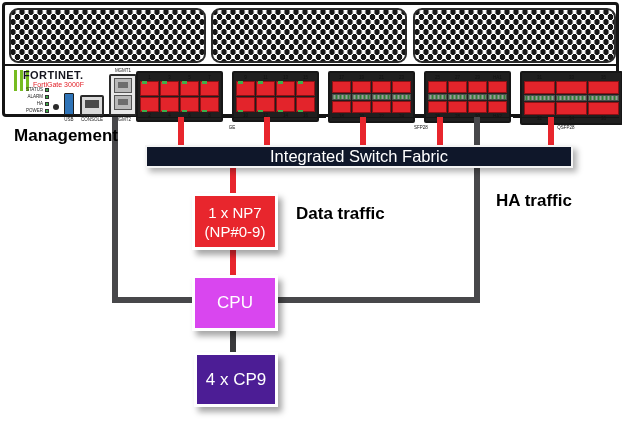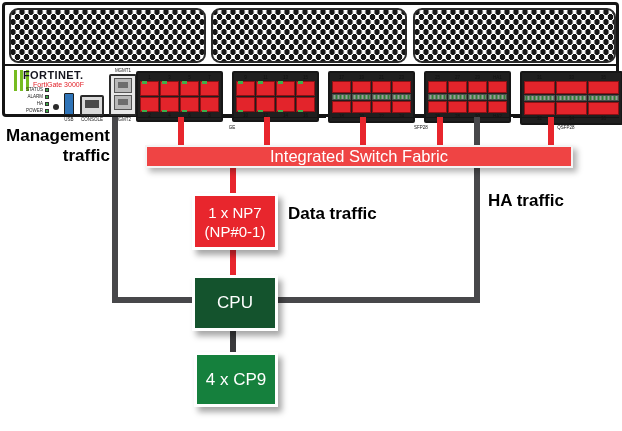--- a/index.html
+++ b/index.html
@@ -49,31 +49,31 @@
            background-image:linear-gradient(90deg,#2f7d35 0 2px,transparent 2px 4px); background-size:4px 100%;
            background-position:center; background-repeat:repeat-x; }
   .bracket { position:absolute; top:112px; border-top:1px solid #141414; text-align:center; }
   .bracket span { position:relative; top:-3.5px; background:#fff; padding:0 2px; font-size:4.5px; color:#141414; }
 
   
   .wire { position:absolute; background:#47474a; }
   .wire.red { background:#e8262d; }
 
   #isf-bar { position:absolute; left:145px; top:145px; width:428px; height:23px;
-             background:#ef4444; border:2px solid #f4f4f4;
+             background:#0f172a; border:2px solid #f4f4f4;
              box-shadow:4px 4px 6px rgba(0,0,0,.30);
              color:#fff; font-size:16.5px; line-height:19px; text-align:center; z-index:3; }
 
   .nodebox { position:absolute; border:3px solid #fff; box-shadow:4px 5px 6px rgba(0,0,0,.35);
              color:#fff; display:flex; flex-direction:column; justify-content:center; align-items:center; z-index:3; }
   #np7-box { left:192px; top:193px; width:86px; height:57px; background:#e8262d; font-size:15px; line-height:19px; }
-  #cpu-box { left:192px; top:275px; width:86px; height:56px; background:#14532d; font-size:17px; }
-  #cp9-box { left:194px; top:352px; width:84px; height:55px; background:#15803d; font-size:17px; }
-
-  .traffic-label { position:absolute; color:#000; font-weight:bold; font-size:17px; line-height:20px; }
+  #cpu-box { left:192px; top:275px; width:86px; height:56px; background:#d946ef; font-size:17px; }
+  #cp9-box { left:194px; top:352px; width:84px; height:55px; background:#4c1d95; font-size:17px; }
+
+  .traffic-label { position:absolute; color:#000; font-weight:bold; font-size:17px; line-height:20px;margin-left:8px; }
   #mgmt-label { left:4px; top:126px; width:106px; text-align:right; }
   #data-label { left:288px; top:204px; }
   #ha-label   { left:488px; top:191px; }
 </style>
 </head>
 <body>
 
 <div id="stage">
 
   <div id="device">
@@ -267,31 +267,30 @@
   <div class="wire red" style="left:230px;top:166px;width:6px;height:29px;"></div>
   <div class="wire red" style="left:230px;top:249px;width:6px;height:28px;"></div>
   <div class="wire" style="left:230px;top:330px;width:6px;height:24px;background:#3a3a3c;"></div>
 
   <div id="isf-bar">
     <span>Integrated Switch Fabric</span>
   </div>
 
   <div id="np7-box" class="nodebox">
     <span>1 x NP7</span>
-    <span>(NP#0-1)</span>
+    <span>(NP#0-9)</span>
   </div>
 
   <div id="cpu-box" class="nodebox">
     <span>CPU</span>
   </div>
 
   <div id="cp9-box" class="nodebox">
     <span>4 x CP9</span>
   </div>
 
   <div id="mgmt-label" class="traffic-label">
     <div>Management</div>
-    <div>traffic</div>
   </div>
   <div id="data-label" class="traffic-label">Data traffic</div>
   <div id="ha-label" class="traffic-label">HA traffic</div>
 
 </div>
 
 </body></html>

